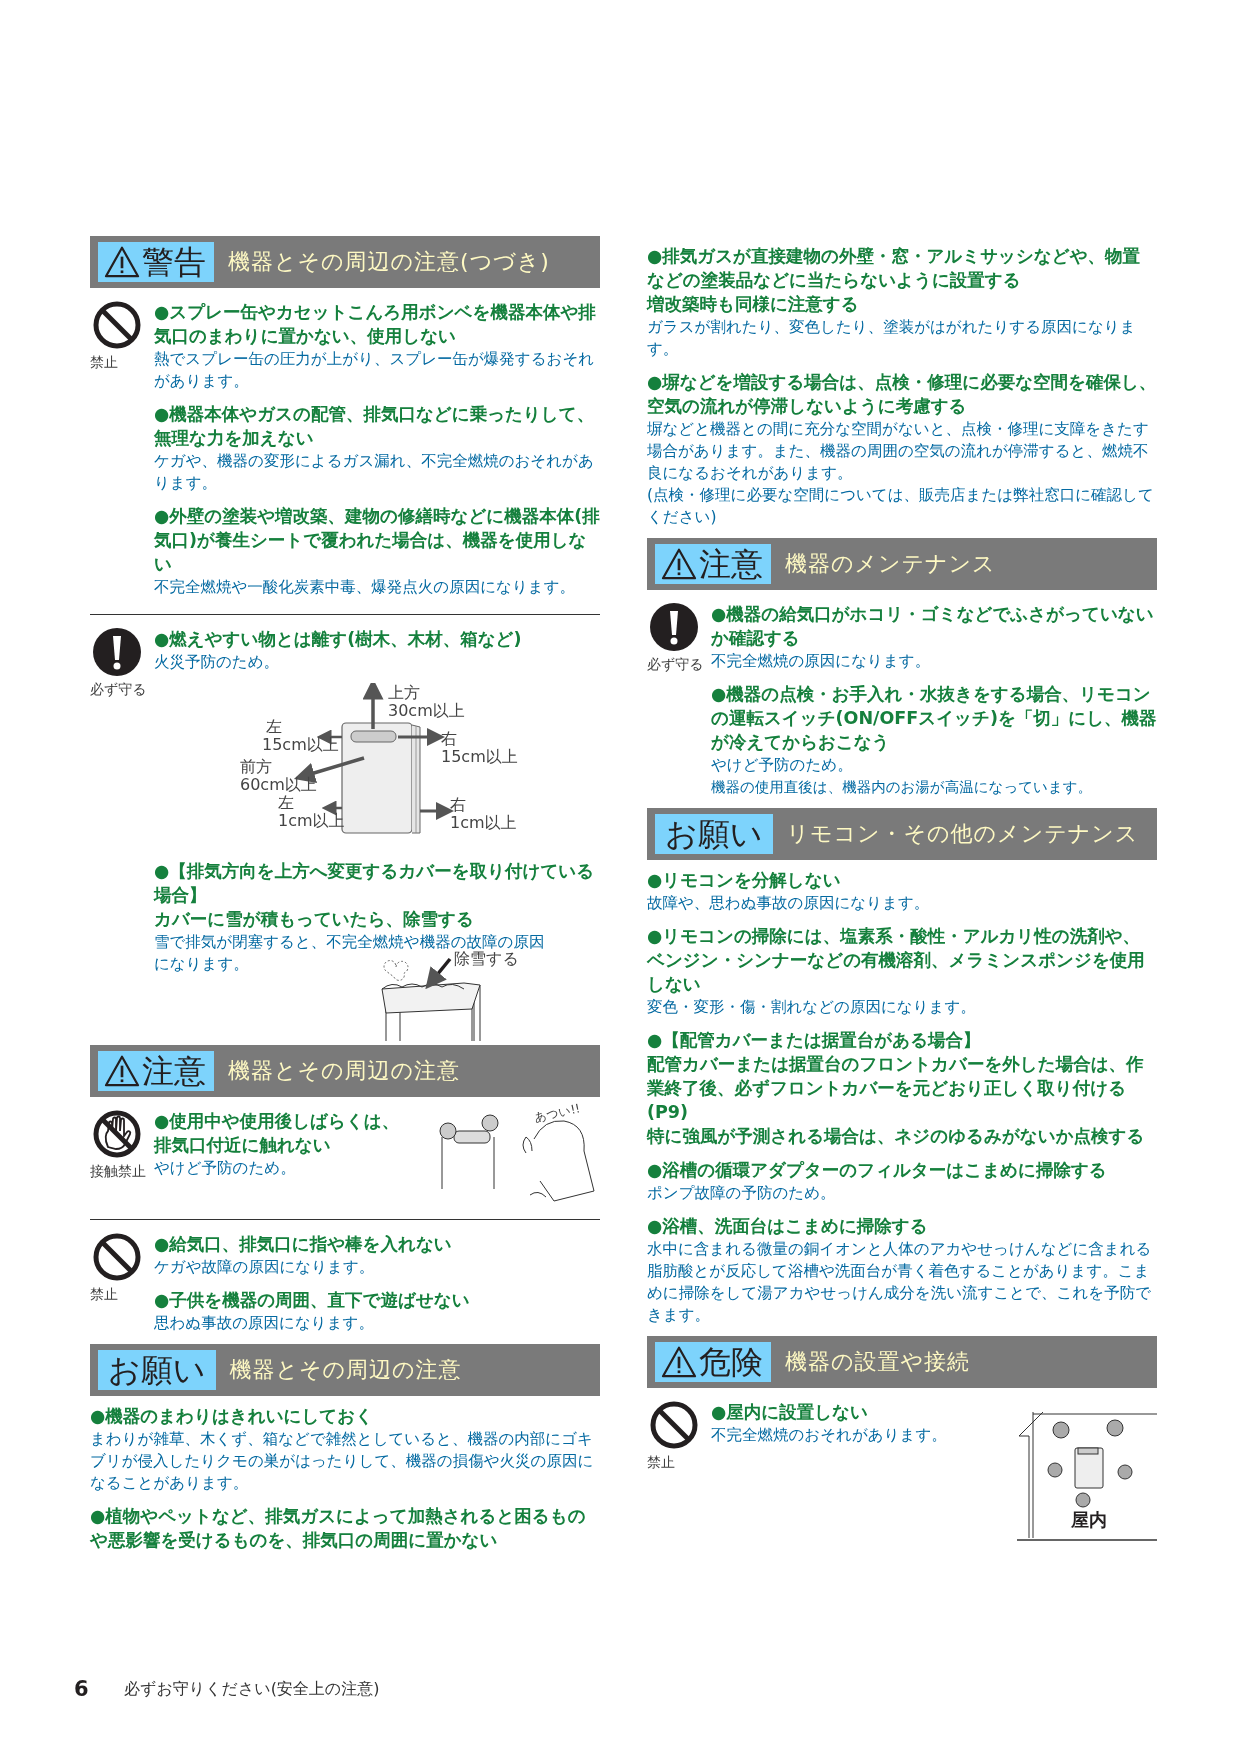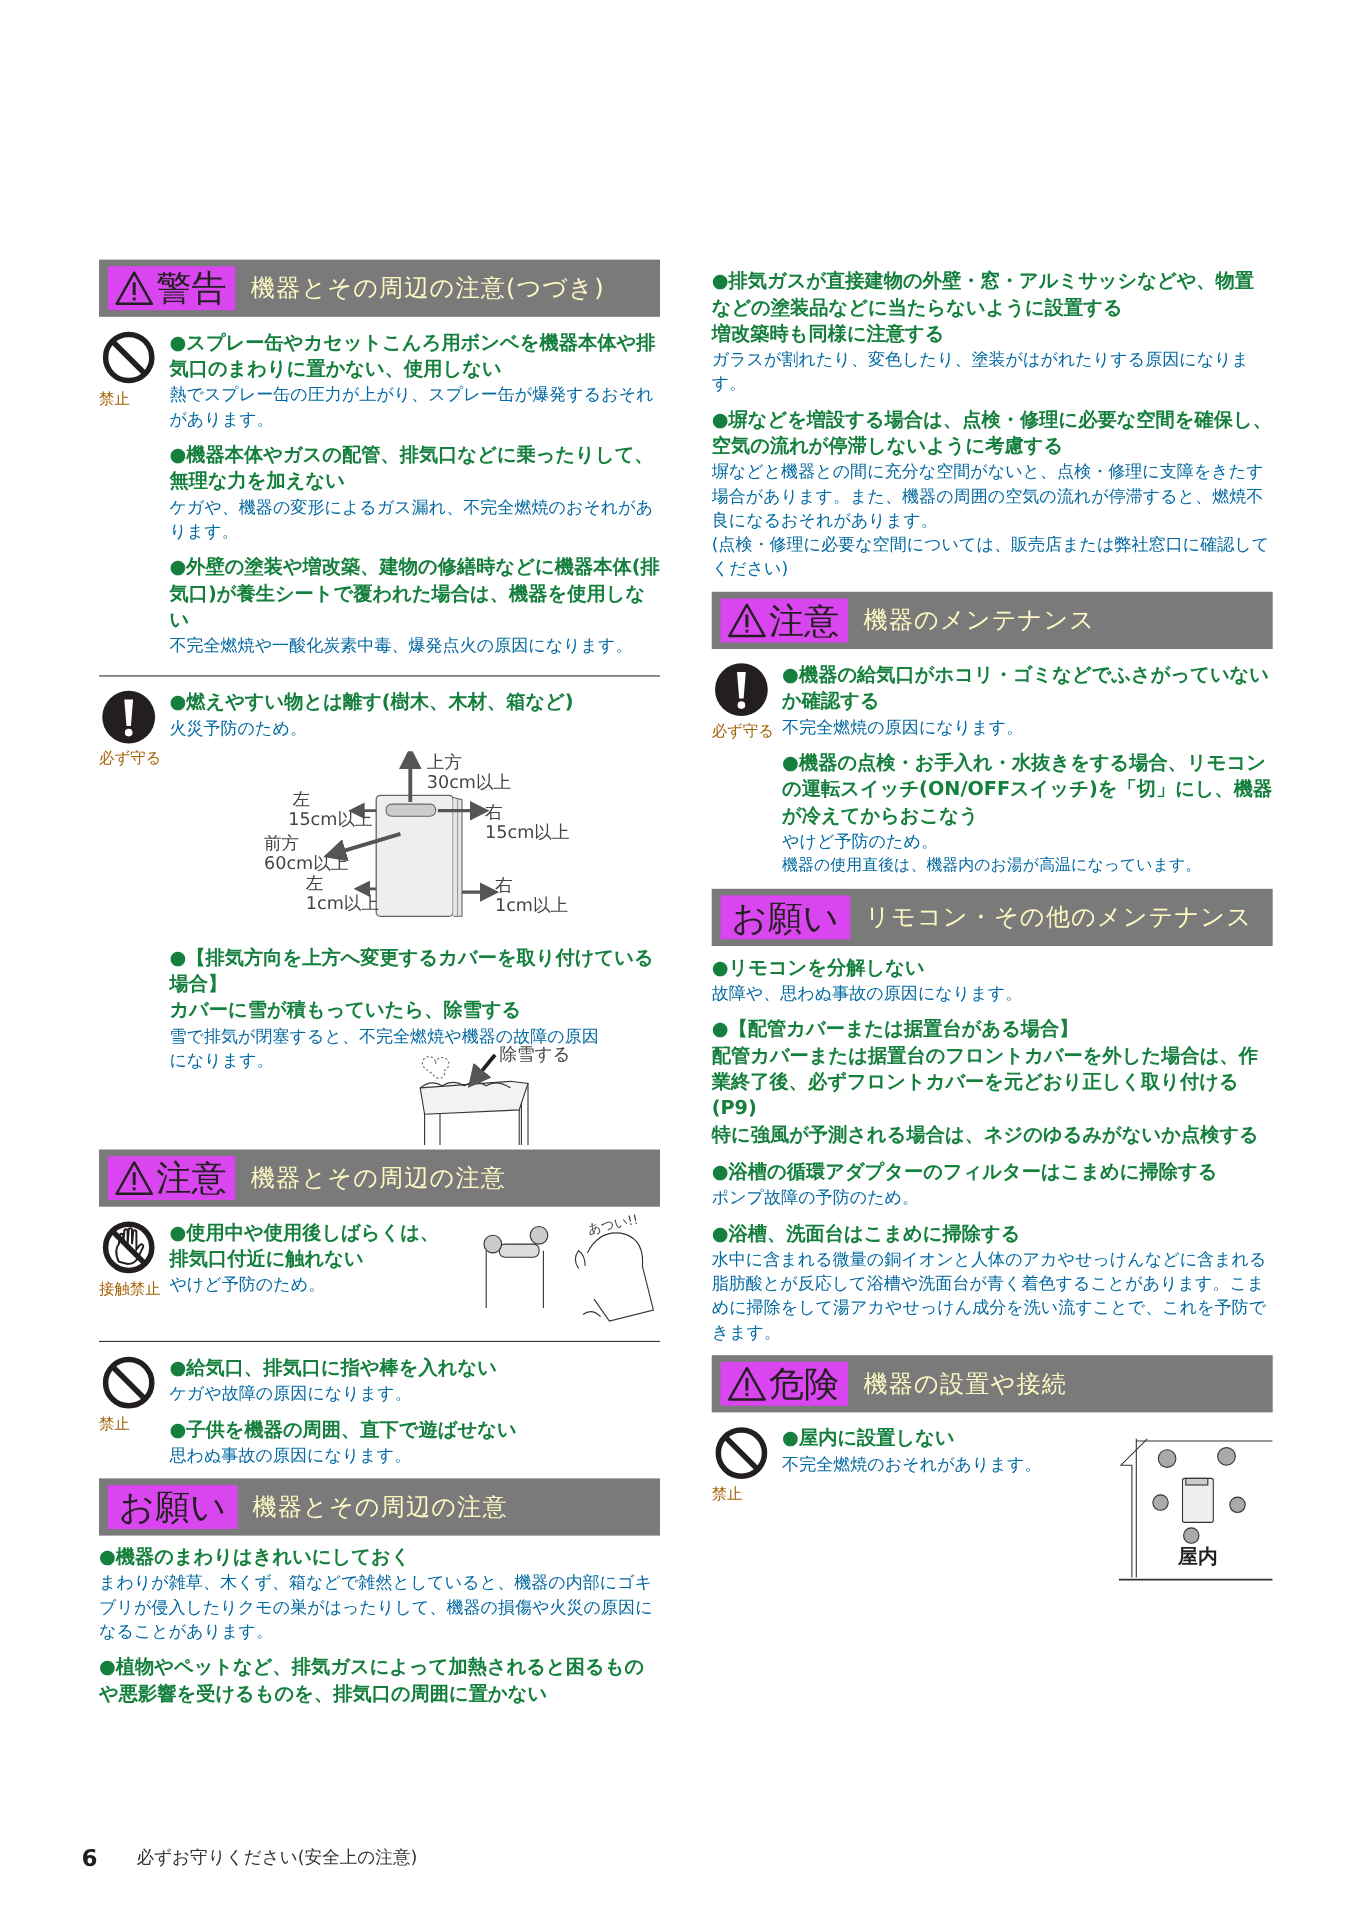--- a/index.html
+++ b/index.html
@@ -3,29 +3,29 @@
 <meta charset="utf-8">
 <style>
   html, body { margin:0; padding:0; background:#ffffff; }
   body { width:1240px; height:1754px; position:relative; overflow:hidden;
          font-family:"DejaVu Sans", "Liberation Sans", sans-serif; color:#231f20; }
   .col { position:absolute; width:510px; }
   #colL { left:90px; top:236px; }
   #colR { left:647px; top:244px; }
 
   .hdr { display:flex; align-items:center; height:52px; background:#7a7a7a; margin-bottom:8px; }
-  .hdr .badge { display:flex; align-items:center; background:#d946ef; height:40px; margin-left:8px; padding:0 8px 0 6px; }
+  .hdr .badge { display:flex; align-items:center; background:#7dd3fc; height:40px; margin-left:8px; padding:0 8px 0 6px; }
   .hdr .badge .tri { width:36px; height:32px; margin-right:2px; }
   .hdr .badge .blabel { font-size:32px; line-height:40px; color:#231f20; }
   .hdr .htitle { color:#fef9c3; font-size:22px; margin-left:14px; letter-spacing:1px; }
 
   .sect { display:flex; padding-top:4px; }
   .sect .iconcol { width:64px; flex:none; display:flex; flex-direction:column; align-items:flex-start; }
   .sect .iconcol svg { width:50px; height:50px; margin-left:2px; }
-  .sect .iconcol .ilabel { font-size:14px; color:#a16207; margin-top:4px; white-space:nowrap; }
+  .sect .iconcol .ilabel { font-size:14px; color:#404040; margin-top:4px; white-space:nowrap; }
   .sect .body { flex:1; }
 
   .item { margin-bottom:10px; }
   .b { font-weight:bold; font-size:17.5px; line-height:24px; color:#15803d; }
   .n { font-size:15.5px; line-height:22px; color:#0369a1; }
   .rule { border-top:1px solid #333; margin:6px 0 8px 0; }
 
   .footer { position:absolute; left:74px; top:1677px; display:flex; align-items:center; }
   .footer .pg { font-weight:bold; font-size:21px; width:50px; }
   .footer .ft { font-size:16px; color:#333; }
@@ -285,20 +285,24 @@
     </div>
     <span class="htitle">リモコン・その他のメンテナンス</span>
   </div>
 
   <div>
     <div class="item">
       <div class="b">●リモコンを分解しない</div>
       <div class="n">故障や、思わぬ事故の原因になります。</div>
     </div>
     <div class="item">
+      <div class="b">●リモコンの掃除には、塩素系・酸性・アルカリ性の洗剤や、ベンジン・シンナーなどの有機溶剤、メラミンスポンジを使用しない</div>
+      <div class="n">変色・変形・傷・割れなどの原因になります。</div>
+    </div>
+    <div class="item">
       <div class="b">●【配管カバーまたは据置台がある場合】</div>
       <div class="b">配管カバーまたは据置台のフロントカバーを外した場合は、作業終了後、必ずフロントカバーを元どおり正しく取り付ける(P9)</div>
       <div class="b">特に強風が予測される場合は、ネジのゆるみがないか点検する</div>
     </div>
     <div class="item">
       <div class="b">●浴槽の循環アダプターのフィルターはこまめに掃除する</div>
       <div class="n">ポンプ故障の予防のため。</div>
     </div>
     <div class="item">
       <div class="b">●浴槽、洗面台はこまめに掃除する</div>

